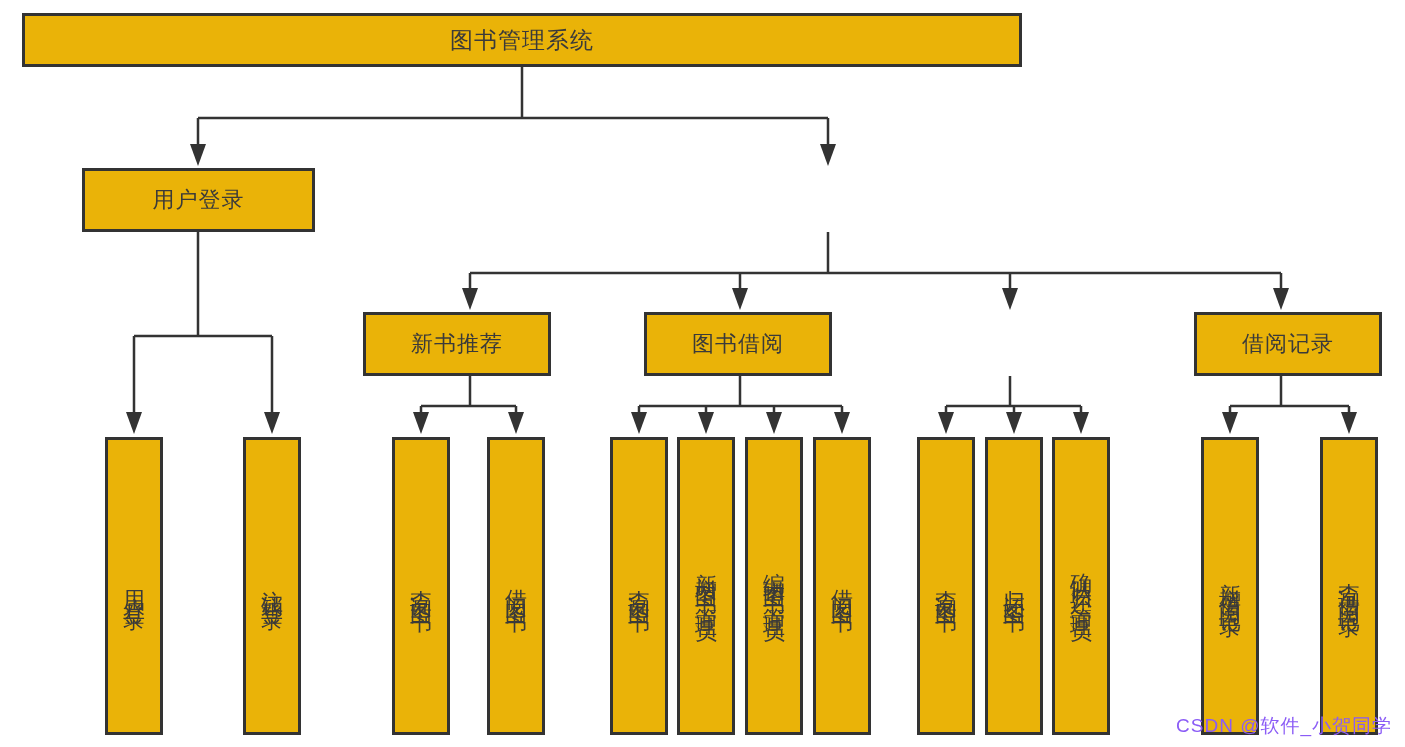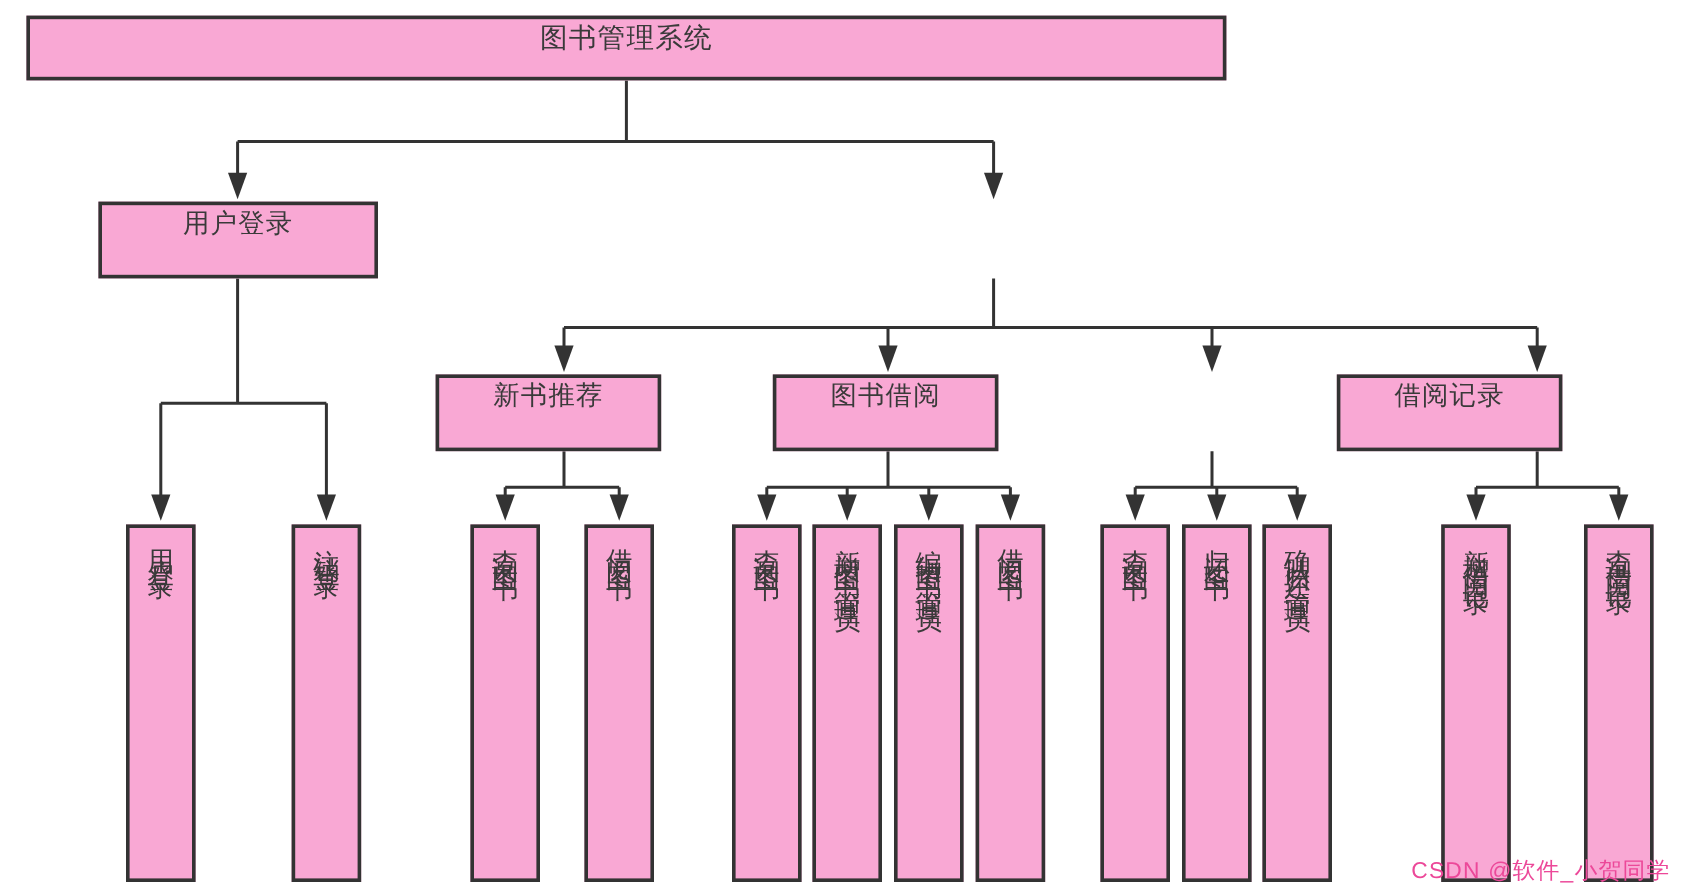--- a/index.html
+++ b/index.html
@@ -6,42 +6,42 @@
   .canvas{
     position:relative;
     width:1405px;height:747px;
     background:#ffffff;
     font-family:"Liberation Sans", sans-serif;
     overflow:hidden;
   }
   .node{
     position:absolute;
     border:3px solid #333333;
-    background:#f9a8d4;
+    background:#eab308;
     display:flex;
-    align-items:flex-start;
+    align-items:center;
     justify-content:center;
     color:#3a3a3a;
     box-sizing:border-box;
   }
   .hnode span{
     font-size:22px;
     white-space:nowrap;
     letter-spacing:1px;
   }
   .root{left:22px;top:13px;width:1000px;height:54px;}
   .root span{font-size:23px;}
   .lvl2{top:168px;width:233px;height:64px;}
   .n-user-login{left:82px;}
   .n-book-mgmt{left:712px;}
   .lvl3{top:312px;width:188px;height:64px;}
   .n-newbook{left:363px;}
   .n-borrowing{left:633px;margin-left:11px;}
   .n-current{left:903px;}
-  .n-records{left:1114px;}
+  .n-records{left:1194px;}
   .leaf{top:437px;width:58px;height:298px;}
   .leaf span{
     writing-mode:vertical-rl;
     text-orientation:mixed;
     font-size:22px;
     letter-spacing:7px;
     line-height:1;
   }
   .l0{left:105px;} .l1{left:243px;}
   .l2{left:392px;} .l3{left:487px;}
@@ -49,21 +49,21 @@
   .l8{left:917px;} .l9{left:985px;} .l10{left:1052px;}
   .l11{left:1201px;} .l12{left:1320px;}
   .connectors{
     position:absolute;left:0;top:0;width:1405px;height:747px;
     pointer-events:none;
   }
   .watermark{
     position:absolute;
     right:13px;bottom:8px;
     font-size:19px;
-    color:#ec4899;
+    color:#8b5cf6;
     letter-spacing:1px;
     z-index:10;
     white-space:nowrap;
   }
 </style>
 </head>
 <body>
 
 <div class="canvas">
 

